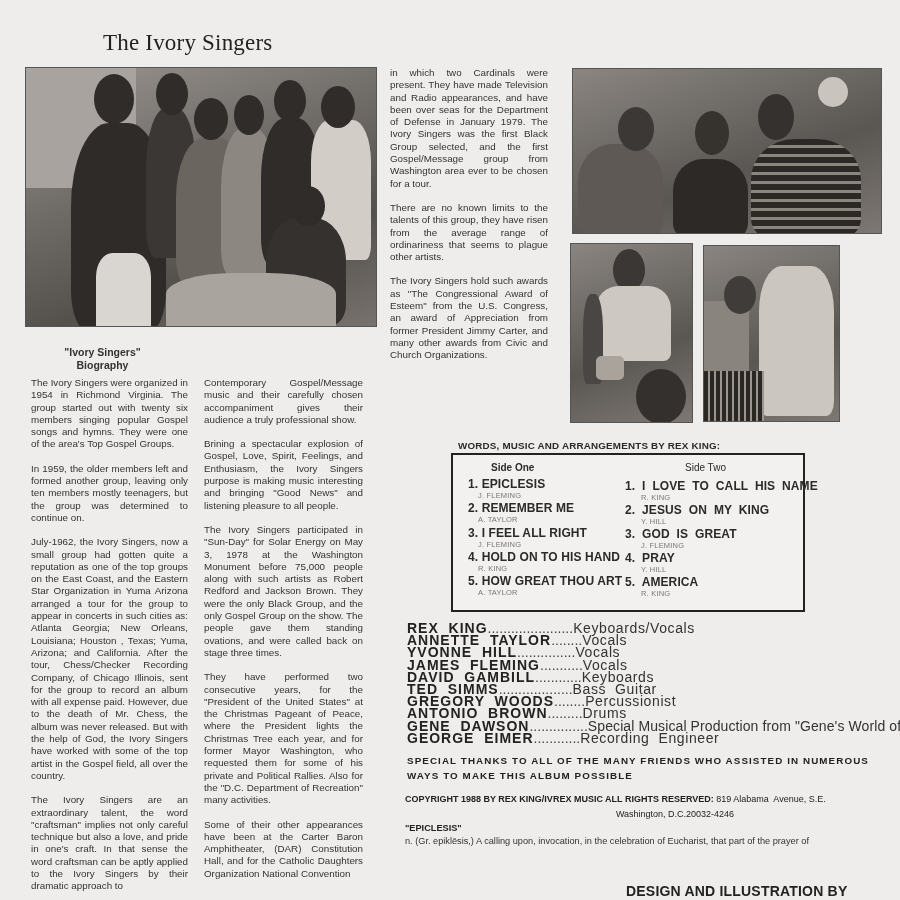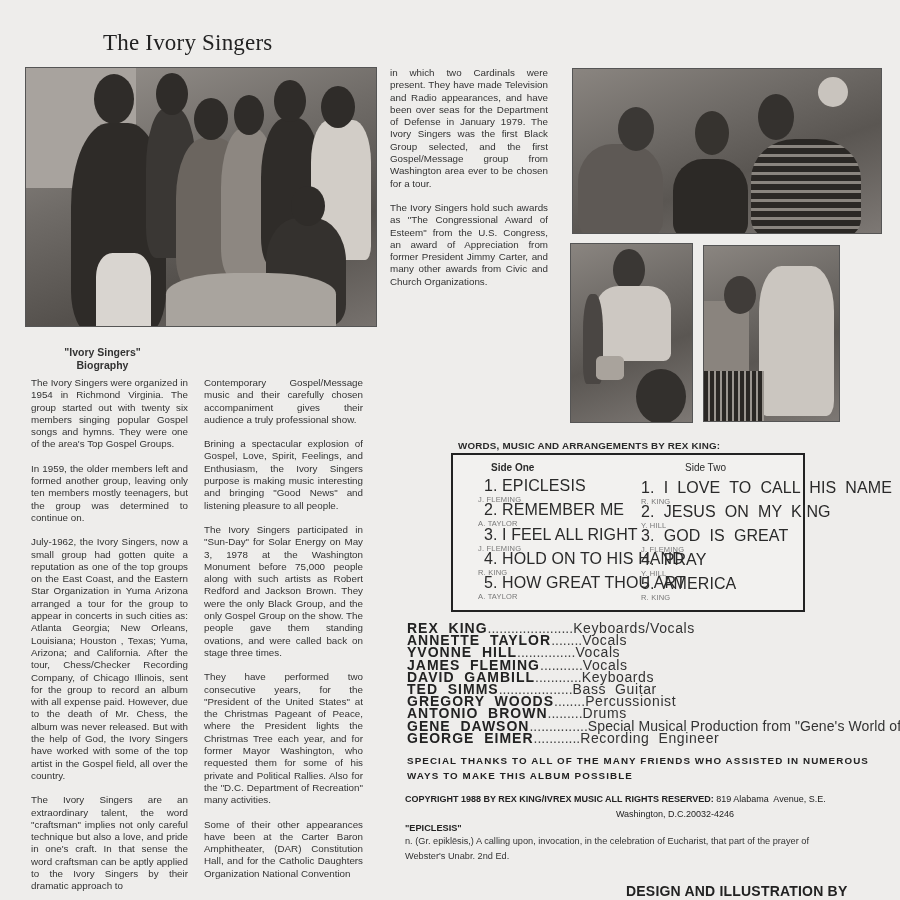--- a/index.html
+++ b/index.html
@@ -42,21 +42,21 @@
   .tracklist-heading {
     left:458px; top:440px;
     font-size:9.8px; font-weight:bold; color:#2a2a2a; letter-spacing:0.2px;
   }
   .tracklist-box {
     left:451px; top:453px; width:350px; height:155px;
     border:2px solid #222; background:#f2f1ef;
   }
   .side-head { font-size:10px; font-weight:bold; color:#2a2a2a; }
   .track { position:absolute; }
-  .track .t { font-size:16px; font-weight:normal; color:#2a2a2a; white-space:nowrap; letter-spacing:0.1px;margin-left:16px; }
+  .track .t { font-size:12px; font-weight:bold; color:#2a2a2a; white-space:nowrap; letter-spacing:0.1px; }
   .track .c { font-size:7.5px; color:#777; padding-left:10px; letter-spacing:0.2px; }
   .credits { left:407px; top:622px; font-size:14px; line-height:12.2px; }
   .credit-row { white-space:nowrap; }
   .credit-row .n { font-weight:bold; letter-spacing:1px; color:#222; }
   .credit-row .d { color:#444; }
   .credit-row .r { color:#333; letter-spacing:0.6px; }
   .thanks {
     left:407px; top:753px; width:480px;
     font-size:9.8px; font-weight:bold; letter-spacing:1.1px; line-height:15px; color:#222;
   }
@@ -137,20 +137,21 @@
 <div class="abs col" style="left:204px; top:377px; width:159px;">
   <p>Contemporary Gospel/Message music and their carefully chosen accompaniment gives their audience a truly professional show.</p>
   <p>Brining a spectacular explosion of Gospel, Love, Spirit, Feelings, and Enthusiasm, the Ivory Singers purpose is making music interesting and bringing "Good News" and listening pleasure to all people.</p>
   <p>The Ivory Singers participated in "Sun-Day" for Solar Energy on May 3, 1978 at the Washington Monument before 75,000 people along with such artists as Robert Redford and Jackson Brown. They were the only Black Group, and the only Gospel Group on the show. The people gave them standing ovations, and were called back on stage three times.</p>
   <p>They have performed two consecutive years, for the "President of the United States" at the Christmas Pageant of Peace, where the President lights the Christmas Tree each year, and for former Mayor Washington, who requested them for some of his private and Political Rallies. Also for the "D.C. Department of Recreation" many activities.</p>
   <p>Some of their other appearances have been at the Carter Baron Amphitheater, (DAR) Constitution Hall, and for the Catholic Daughters Organization National Convention</p>
 </div>
 
 <div class="abs col" style="left:390px; top:67px; width:158px;">
   <p>in which two Cardinals were present. They have made Television and Radio appearances, and have been over seas for the Department of Defense in January 1979. The Ivory Singers was the first Black Group selected, and the first Gospel/Message group from Washington area ever to be chosen for a tour.</p>
+  <p>There are no known limits to the talents of this group, they have risen from the average range of ordinariness that seems to plague other artists.</p>
   <p>The Ivory Singers hold such awards as "The Congressional Award of Esteem" from the U.S. Congress, an award of Appreciation from former President Jimmy Carter, and many other awards from Civic and Church Organizations.</p>
 </div>
 
 <div class="abs tracklist-heading">WORDS, MUSIC AND ARRANGEMENTS BY REX KING:</div>
 <div class="abs tracklist-box">
   <div class="abs side-head" style="left:38px; top:7px;">Side  One</div>
   <div class="abs side-head" style="left:232px; top:7px; font-weight:normal;">Side Two</div>
 
   <div class="track" style="left:15px; top:22px;">
     <div class="t"><span>1.</span> <span>EPICLESIS</span></div>
@@ -212,16 +213,15 @@
 
 <div class="abs copyright">
   <span>COPYRIGHT 1988 BY REX KING/IVREX MUSIC ALL RIGHTS RESERVED:</span>
   <span class="tail" style="white-space:pre;">819 Alabama  Avenue, S.E.</span>
   <span class="addr">Washington, D.C.20032-4246</span>
 </div>
 
 <div class="abs epi">
   <div class="h">"EPICLESIS"</div>
   <div>n. (Gr. epiklēsis,) A calling upon, invocation, in the celebration of Eucharist, that part of the prayer of</div>
-  <div style="margin-top:2px;">Webster's Unabr. 2nd Ed.</div>
 </div>
 
 <div class="abs design">DESIGN AND ILLUSTRATION BY ILLUSION GRAPHICS</div>
 
 </body></html>

